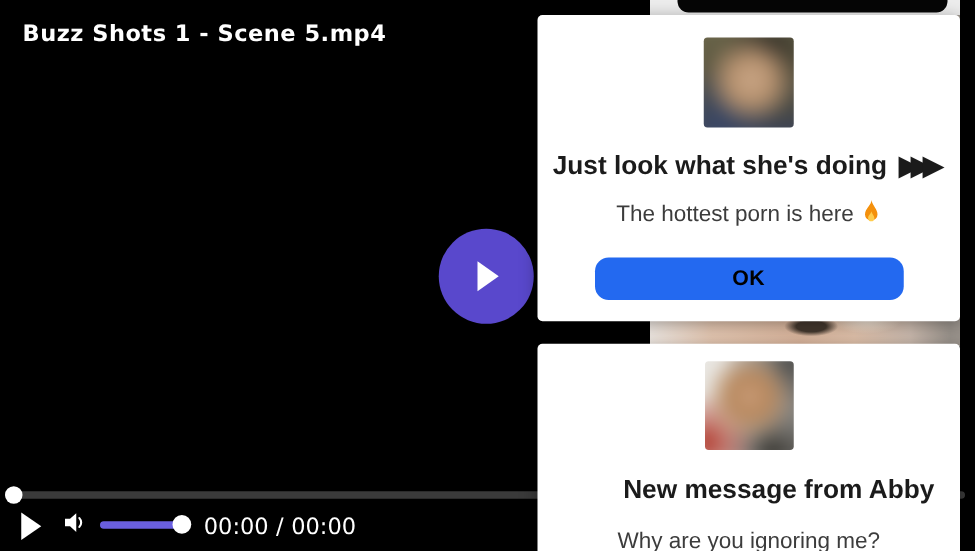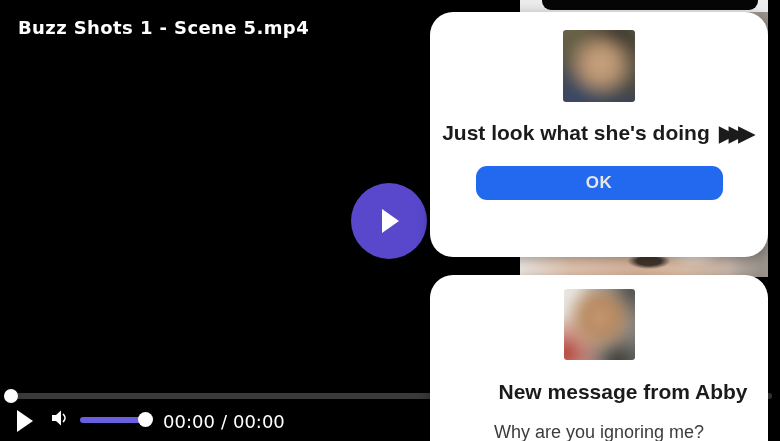--- a/index.html
+++ b/index.html
@@ -74,21 +74,21 @@
     position:absolute; left:0; top:12px; right:0; bottom:0;
     background:
       radial-gradient(ellipse 30px 11px at 52% 94%, #45392f 0%, #45392f 40%, rgba(69,57,47,0) 72%),
       radial-gradient(ellipse 40px 16px at 70% 92%, #f7ebdd 0%, rgba(247,235,221,0) 70%),
       linear-gradient(90deg, #f3ece6 0%, #e8cab4 20%, #ddb89f 48%, #e3c4ad 66%, #cdbcb0 84%, #9b948d 97%);
   }
 
   
   .popup {
     position:absolute; left:430px; width:338px;
-    border-radius:23px; text-align:center;
+    border-radius:4px; text-align:center;
     box-shadow:0 3px 14px rgba(0,0,0,.35);
     font-family:"Liberation Sans", sans-serif;
   }
   .popup1 { top:12px; height:245px; }
   .popup2 { top:275px; height:200px; }
 
   .thumb {
     width:72px; height:72px; margin:18px auto 0;
     border-radius:3px; overflow:hidden; position:relative; cursor:pointer;
   }
@@ -122,21 +122,21 @@
   .popup-sub {
     margin-top:14px; font-size:18px; color:#3c3c3c; line-height:23px;
     white-space:nowrap;
   }
   .popup2 .popup-heading { margin-top:18px;padding-left:48px; }
   .popup2 .popup-sub { margin-top:16px; }
   .fire-icon { display:inline-block; vertical-align:-3px; margin-left:6px; }
 
   .ok-btn {
     display:block; margin:20px auto 0; width:247px; height:34px;
-    border:none; border-radius:11px; color:#e5e5e5;
+    border:none; border-radius:11px; color:#000000;
     font-size:17px; font-weight:700; cursor:pointer;
     font-family:"Liberation Sans", sans-serif; letter-spacing:.5px;
   }
 </style>
 </head>
 <body>
 
 <div class="screen">
 
   <div class="video-title">Buzz Shots 1 - Scene 5.mp4</div>
@@ -175,20 +175,28 @@
     <div class="ad-topbar"></div>
   </div>
 
   <div class="popup popup1" style="background-color: rgb(255, 255, 255);">
     <div class="thumb">
       <div class="thumb-img t1"></div>
     </div>
     <div class="popup-heading">
       <span>Just look what she's doing</span><span class="arrows">▶▶▶</span>
     </div>
+    <div class="popup-sub">
+      <span>The hottest porn is here</span><span class="fire-icon">
+        <svg width="16" height="20" viewBox="0 0 16 20">
+          <path d="M8 0 C8.5 4 3 6.5 3 11.5 a5 5 0 0 0 10 0 C13 7.5 9.5 5 8 0 Z" fill="#f4900c"></path>
+          <path d="M8 9 C8 11 5.5 12 5.5 14.5 a2.5 2.5 0 0 0 5 0 C10.5 12.5 8.8 11.5 8 9 Z" fill="#ffcc4d"></path>
+        </svg>
+      </span>
+    </div>
     <button class="ok-btn" style="background-color: rgb(35, 105, 240);">OK</button>
   </div>
 
   <div class="popup popup2" style="background-color: rgb(255, 255, 255);">
     <div class="thumb">
       <div class="thumb-img t2"></div>
     </div>
     <div class="popup-heading">New message from Abby</div>
     <div class="popup-sub">Why are you ignoring me?</div>
   </div>

